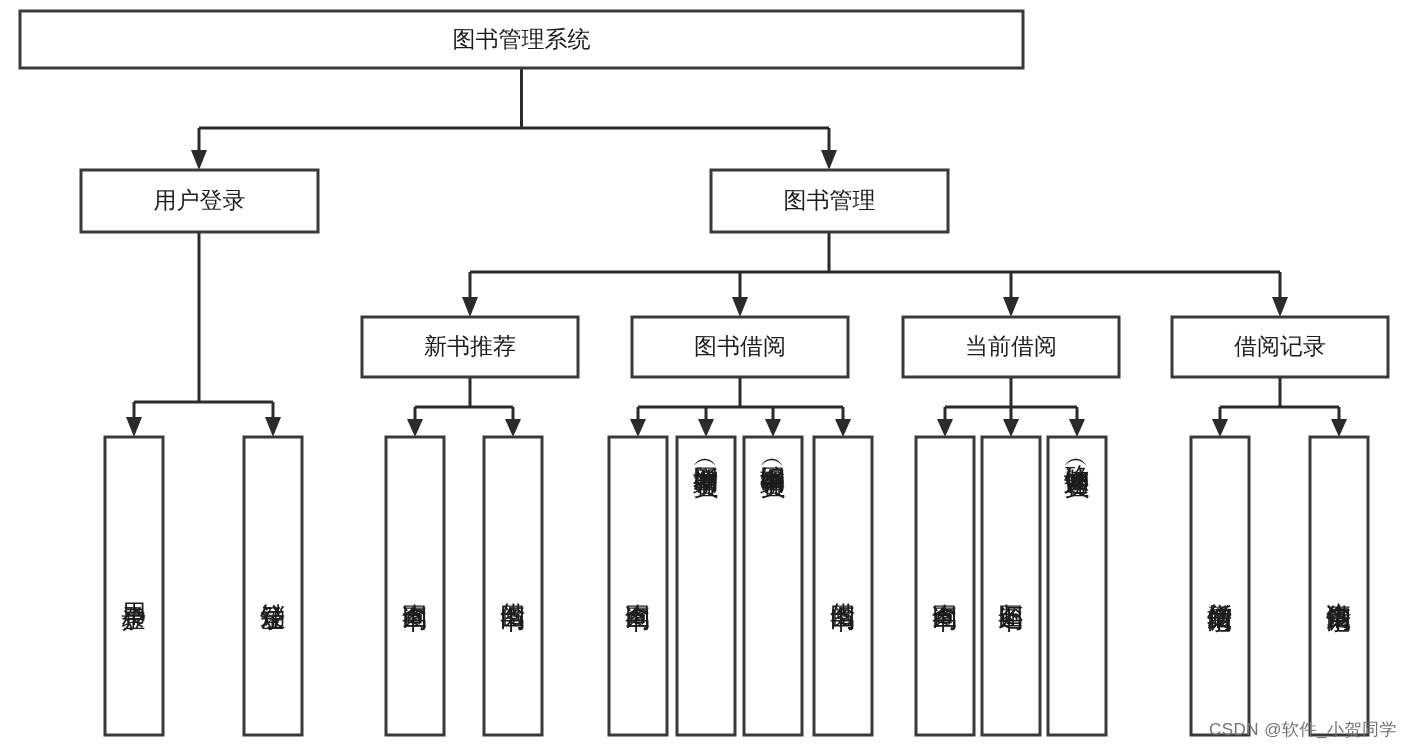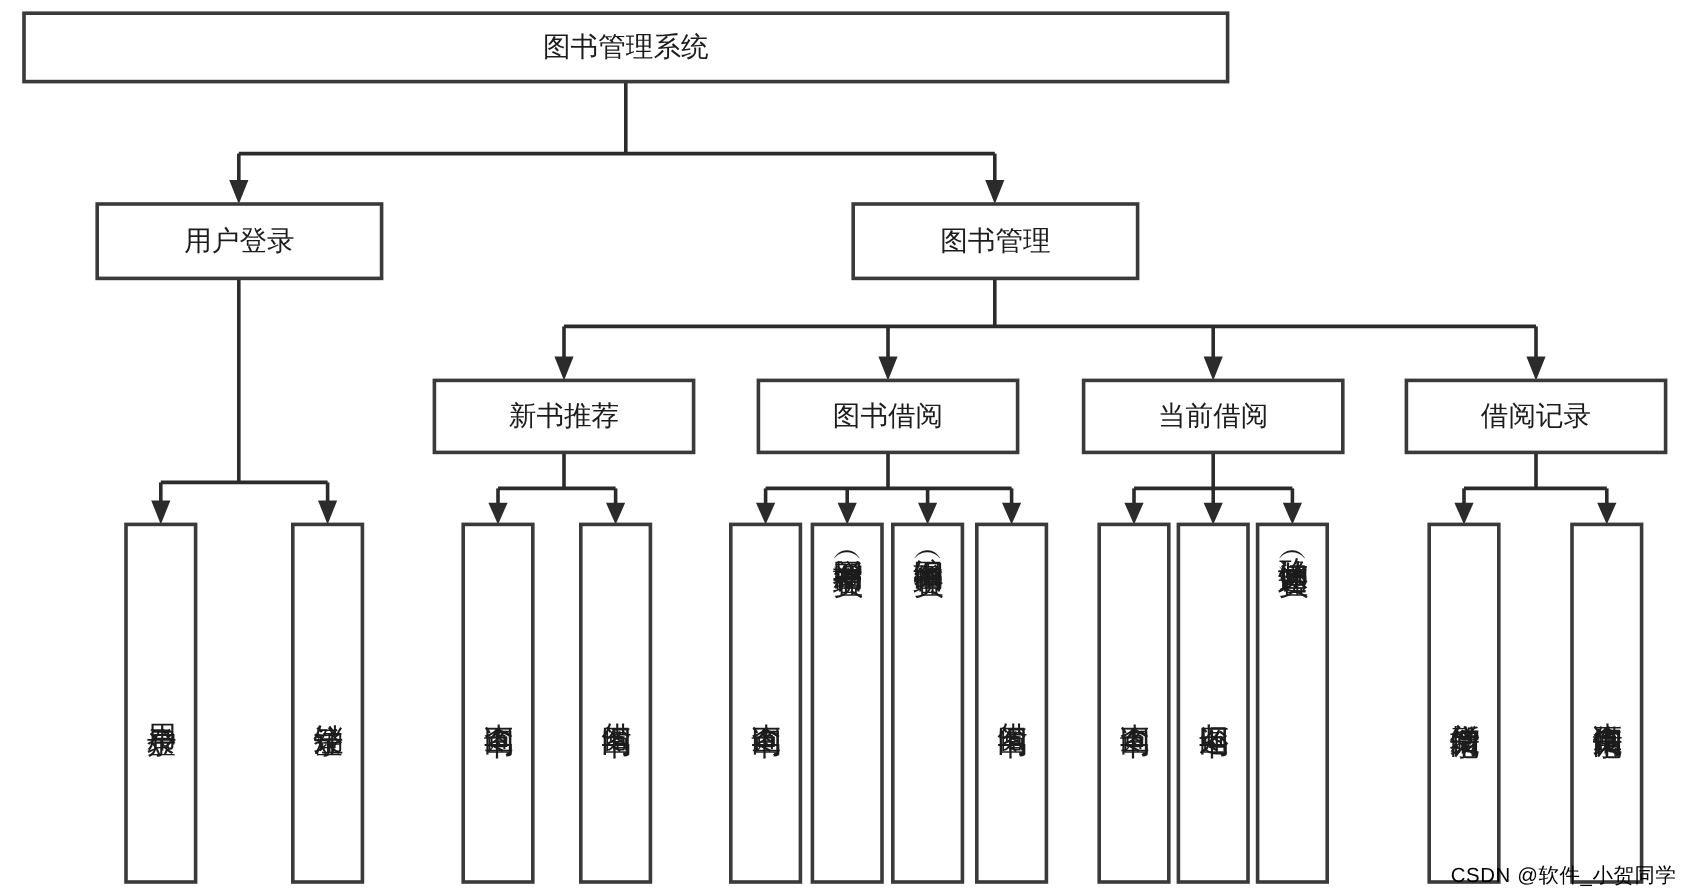--- a/index.html
+++ b/index.html
@@ -74,21 +74,21 @@
     color: #1c1c1c;
     white-space: nowrap;
     text-align: center;
   }
   #watermark {
     position: absolute;
     right: 8px;
     bottom: 6px;
     font-family: "Liberation Sans", "DejaVu Sans", sans-serif;
     font-size: 17px;
-    color: #000000;
+    color: #737373;
     letter-spacing: 0.5px;
     white-space: nowrap;
   }
 </style>
 </head>
 <body>
 
 <div id="diagram-root">
 
   <svg class="diagram-canvas" viewBox="0 0 1405 747">

